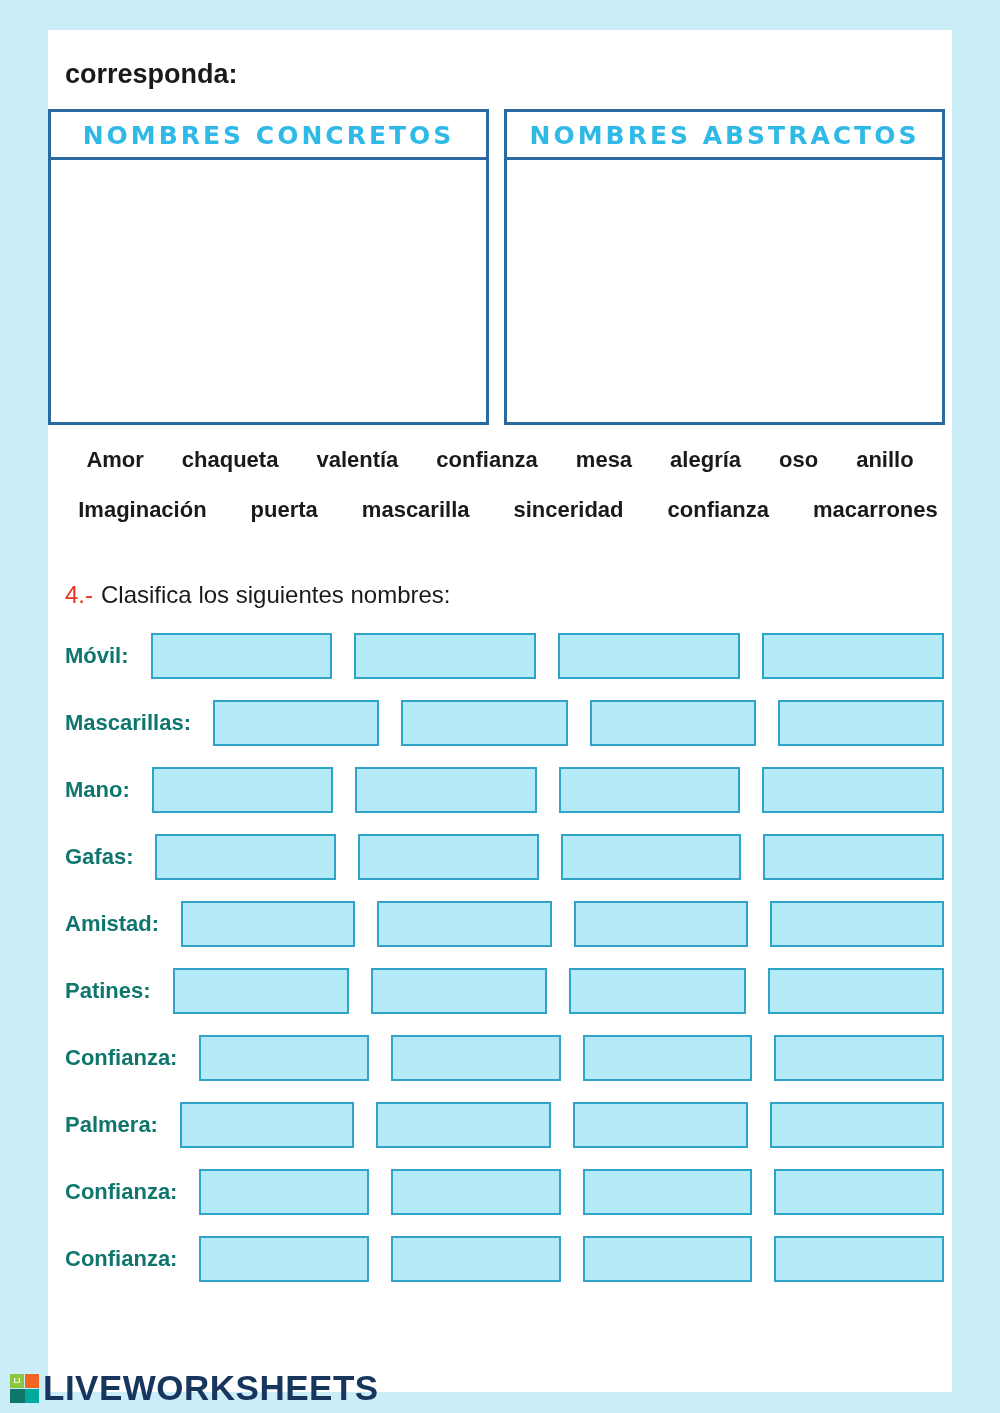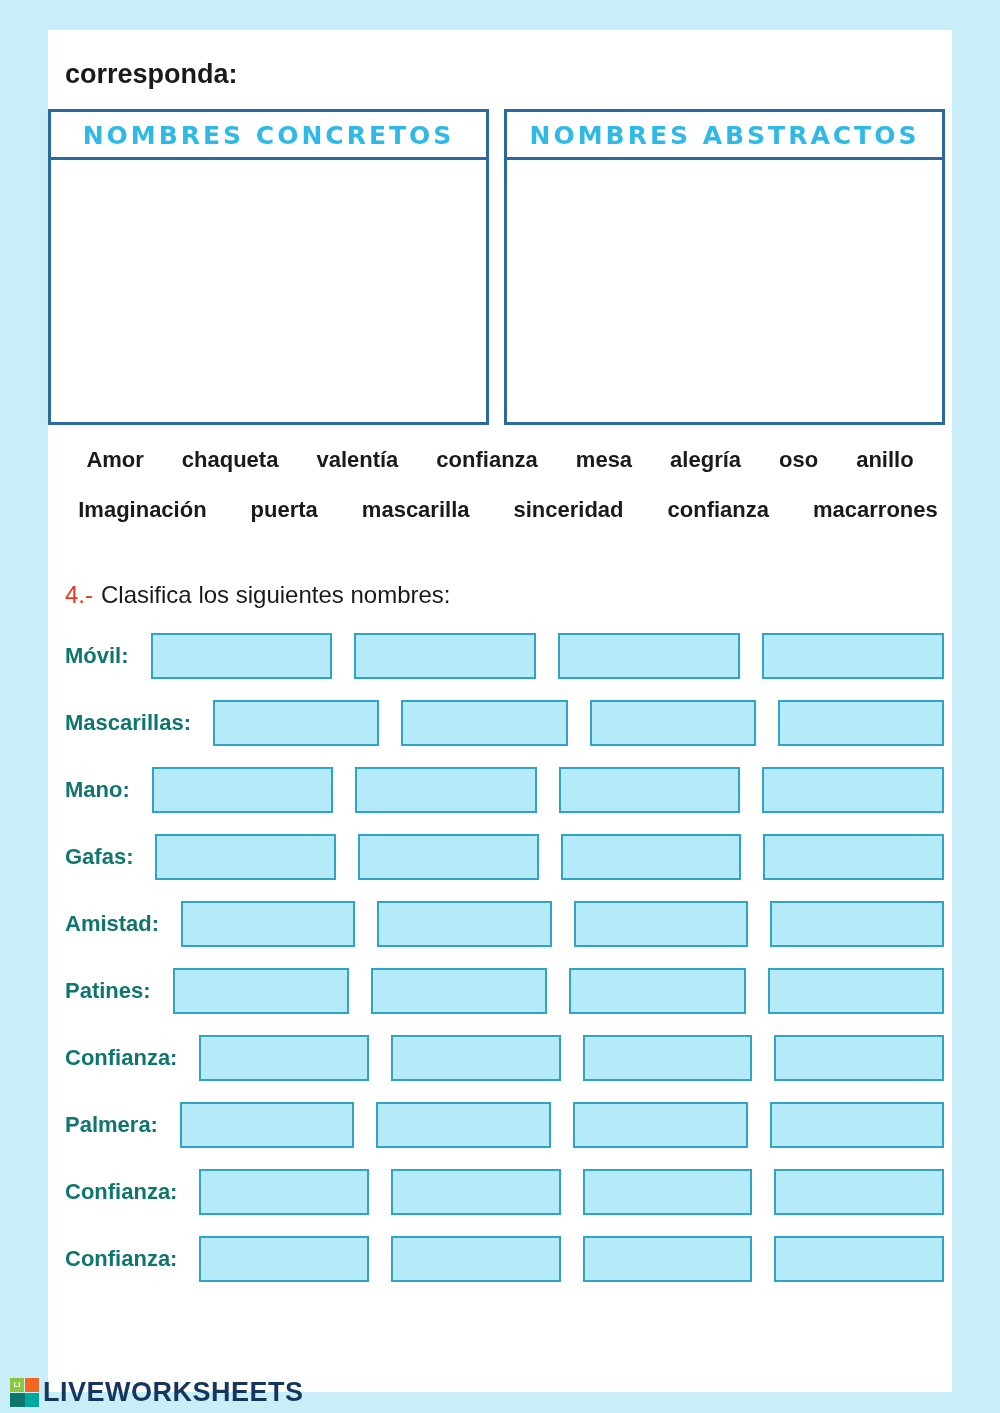--- a/index.html
+++ b/index.html
@@ -79,21 +79,21 @@
   }
   .sq{
     display:flex;align-items:center;justify-content:center;
     font-size:8px;font-weight:bold;color:#ffffff;line-height:1;
   }
   .sq1{background:#8cc63e;}
   .sq2{background:#f26522;}
   .sq3{background:#0f766e;padding-left:24px;}
   .sq4{background:#00a99d;}
   .brand{
-    font-size:27px;font-weight:800;color:var(--brand-blue);
+    font-size:35px;font-weight:800;color:var(--brand-blue);
     letter-spacing:0.5px;cursor:pointer;
   }
 </style>
 </head>
 <body>
 
 <div class="page">
   <div class="sheet">
 
     <div class="title">

